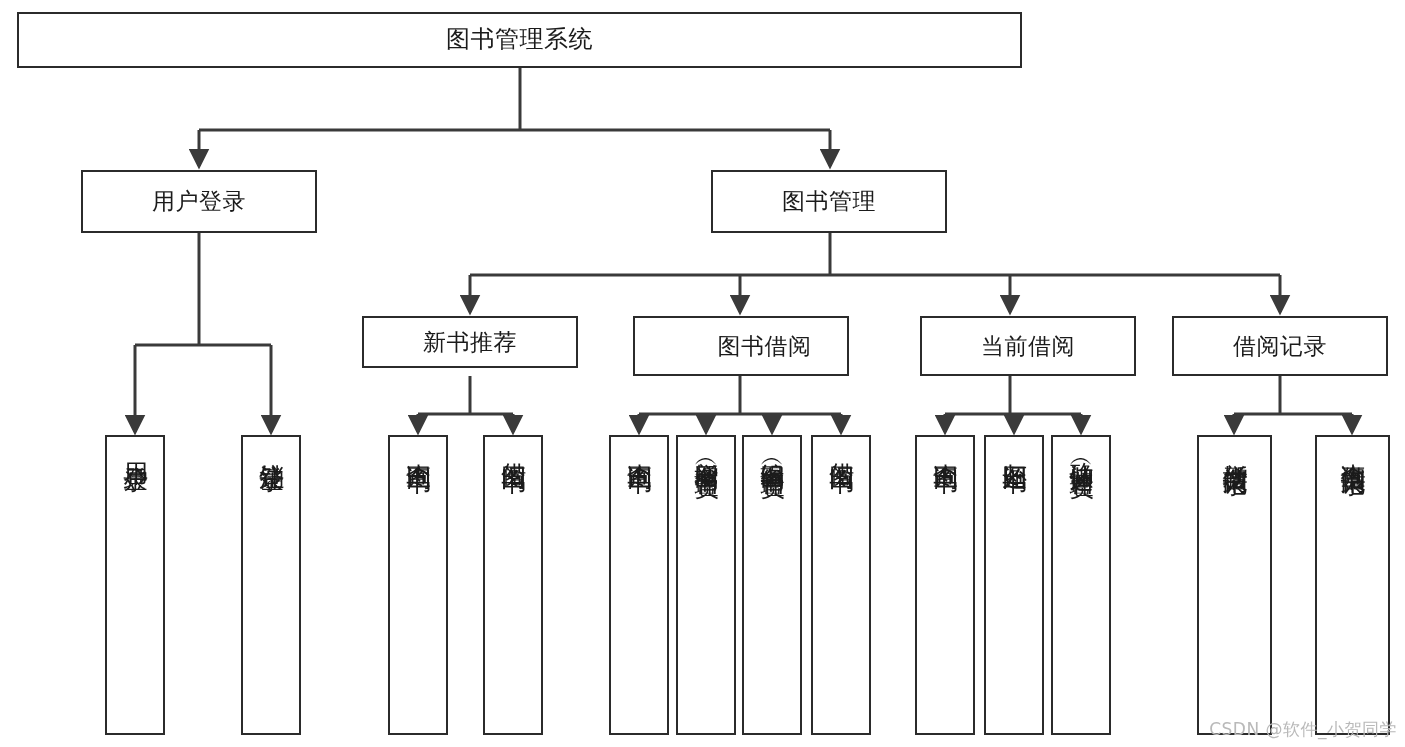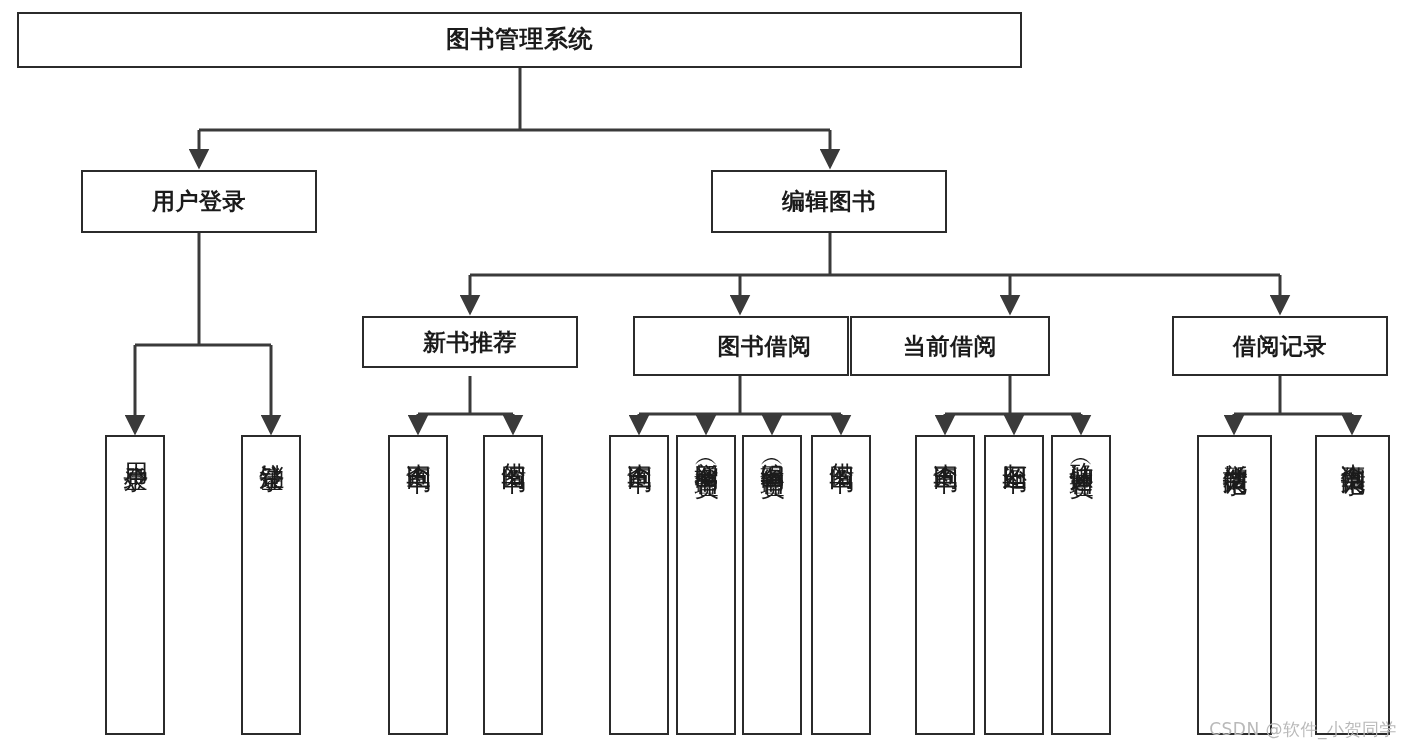--- a/index.html
+++ b/index.html
@@ -40,21 +40,20 @@
   .node .lbl {
     display: block;
     text-align: center;
     line-height: 1.22;
     letter-spacing: 0.5px;
   }
   
   .node.h .lbl {
     font-size: 23px;
     white-space: nowrap;
-    font-weight: bold;
   }
   .node.root .lbl {
     font-size: 24px;
   }
   
   .node.v {
     align-items: flex-start;
     justify-content: center;
     padding-top: 6px;
   }
@@ -139,30 +138,30 @@
   </svg>
 
   <div class="node h root" style="left:17px; top:12px; width:1005px; height:56px;">
     <span class="lbl">图书管理系统</span>
   </div>
 
   <div class="node h" style="left:81px; top:170px; width:236px; height:63px;">
     <span class="lbl">用户登录</span>
   </div>
   <div class="node h" style="left:711px; top:170px; width:236px; height:63px;">
-    <span class="lbl">编辑图书</span>
+    <span class="lbl">图书管理</span>
   </div>
 
   <div class="node h" style="left:362px; top:316px; width:216px; height:52px;">
     <span class="lbl">新书推荐</span>
   </div>
   <div class="node h" style="left:633px; top:316px; width:216px; height:60px;padding-left:47px;">
     <span class="lbl">图书借阅</span>
   </div>
-  <div class="node h" style="left:850px; top:316px; width:200px; height:60px;">
+  <div class="node h" style="left:920px; top:316px; width:216px; height:60px;">
     <span class="lbl">当前借阅</span>
   </div>
   <div class="node h" style="left:1172px; top:316px; width:216px; height:60px;justify-content:center;">
     <span class="lbl">借阅记录</span>
   </div>
 
   <div class="node v" style="left:105px; top:435px; width:60px; height:300px;">
     <span class="lbl">用户登录</span>
   </div>
   <div class="node v" style="left:241px; top:435px; width:60px; height:300px;">

